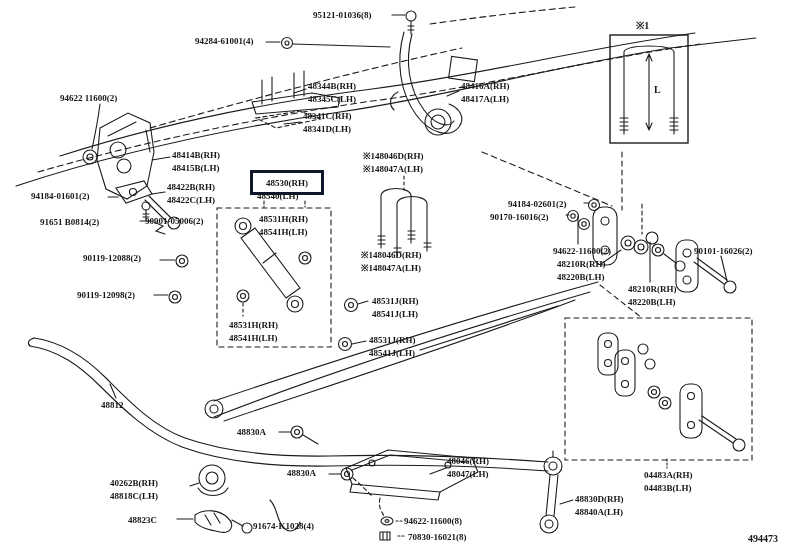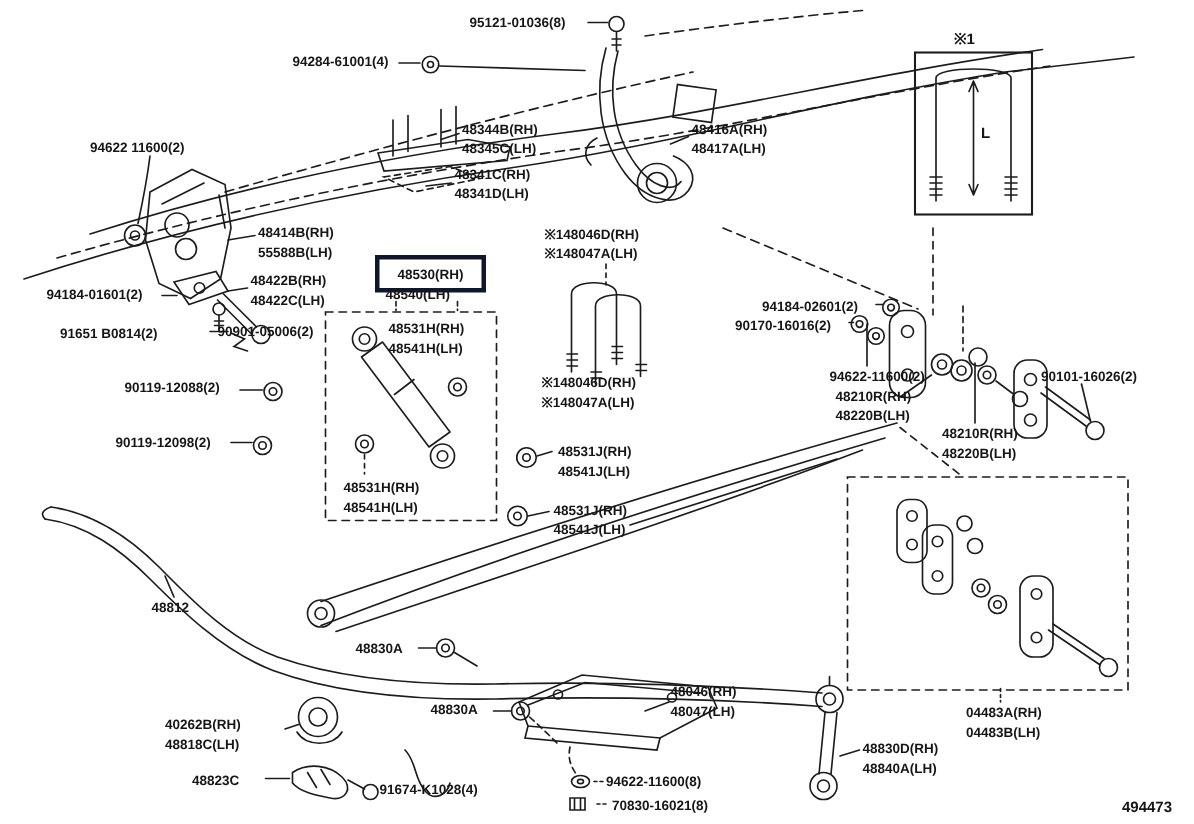--- a/index.html
+++ b/index.html
@@ -1,17 +1,17 @@
 <!DOCTYPE html>
 <html><head>
 <meta charset="utf-8">
 <style>
   html,body{margin:0;padding:0;background:#fff;}
   .canvas{position:relative;width:796px;height:549px;background:#ffffff;
-          font-family:Liberation Sans, sans-serif;overflow:hidden;}
+          font-family:Liberation Serif, serif;overflow:hidden;}
   .canvas svg{position:absolute;left:0;top:0;}
   .lbl{position:absolute;font-weight:bold;font-size:9px;line-height:13px;
        color:#161616;white-space:pre;letter-spacing:0;}
   .lbl span{display:block;}
   .red-box{position:absolute;left:250px;top:170px;width:68px;height:19px;
            border:3px solid #0f172a;box-sizing:content-box;background:#fff;
            display:flex;align-items:center;justify-content:center;}
   .red-box .lbl-in{font-weight:bold;font-size:9px;color:#161616;white-space:pre;}
   .note-ref{position:absolute;font-weight:bold;font-size:10px;color:#161616;}
   .dim-l{position:absolute;font-weight:bold;font-size:10px;color:#161616;}
@@ -211,21 +211,21 @@
       <path d="M649,54 V130 M649,54 l-3,7 M649,54 l3,7 M649,130 l-3,-7 M649,130 l3,-7"></path>
     </g>
   </svg>
 
   <div class="lbl" style="left:313px;top:9px"><span>95121-01036(8)</span></div>
   <div class="lbl" style="left:195px;top:35px"><span>94284-61001(4)</span></div>
   <div class="lbl" style="left:60px;top:92px"><span>94622 11600(2)</span></div>
   <div class="lbl" style="left:308px;top:80px"><span>48344B(RH)</span><span>48345C(LH)</span></div>
   <div class="lbl" style="left:303px;top:110px"><span>48341C(RH)</span><span>48341D(LH)</span></div>
   <div class="lbl" style="left:461px;top:80px"><span>48416A(RH)</span><span>48417A(LH)</span></div>
-  <div class="lbl" style="left:172px;top:149px"><span>48414B(RH)</span><span>55588B(LH)</span></div>
+  <div class="lbl" style="left:172px;top:149px"><span>48414B(RH)</span><span>48415B(LH)</span></div>
   <div class="lbl" style="left:167px;top:181px"><span>48422B(RH)</span><span>48422C(LH)</span></div>
   <div class="lbl" style="left:31px;top:190px"><span>94184-01601(2)</span></div>
   <div class="lbl" style="left:40px;top:216px"><span>91651 B0814(2)</span></div>
   <div class="lbl" style="left:145px;top:215px"><span>90901-05006(2)</span></div>
 
   <div class="red-box">
       <span class="lbl-in">48530(RH)</span>
     </div>
   <div class="lbl" style="left:257px;top:190px"><span>48540(LH)</span></div>
 

